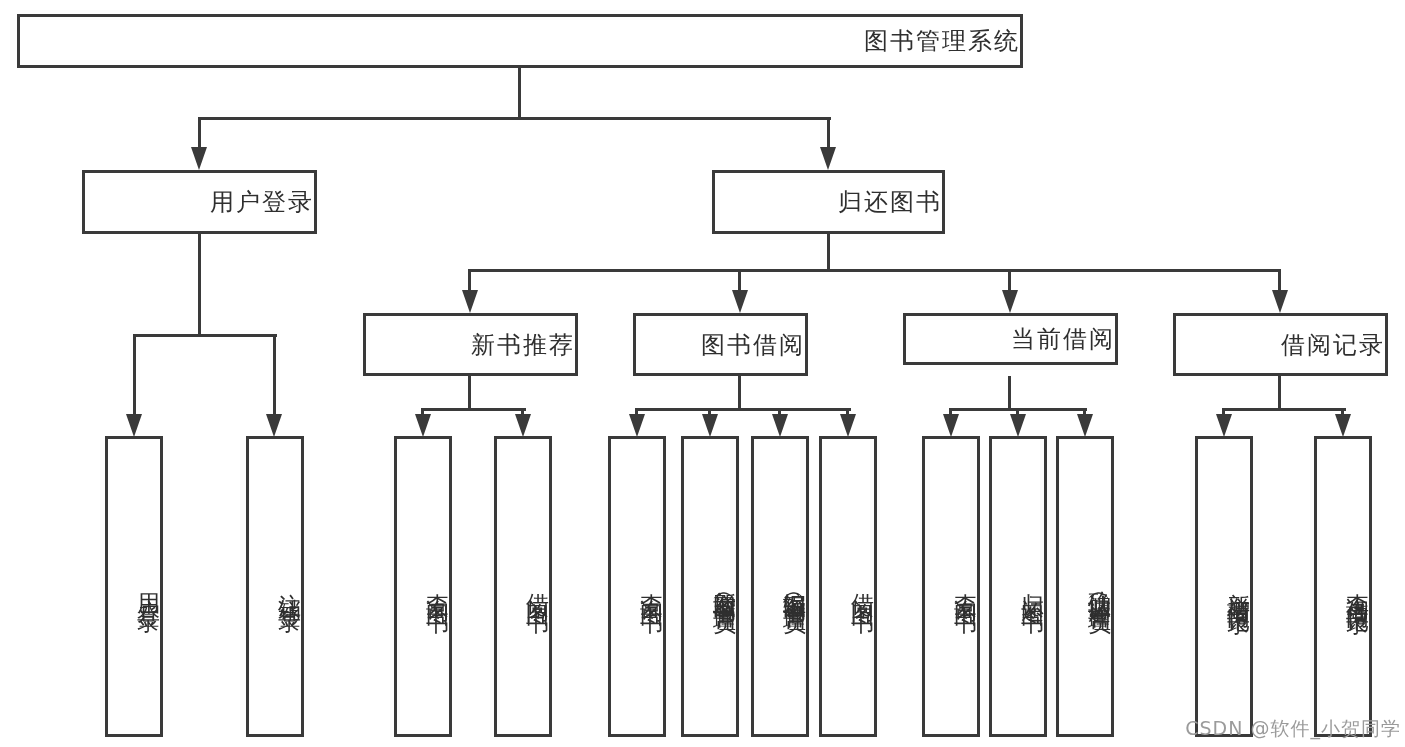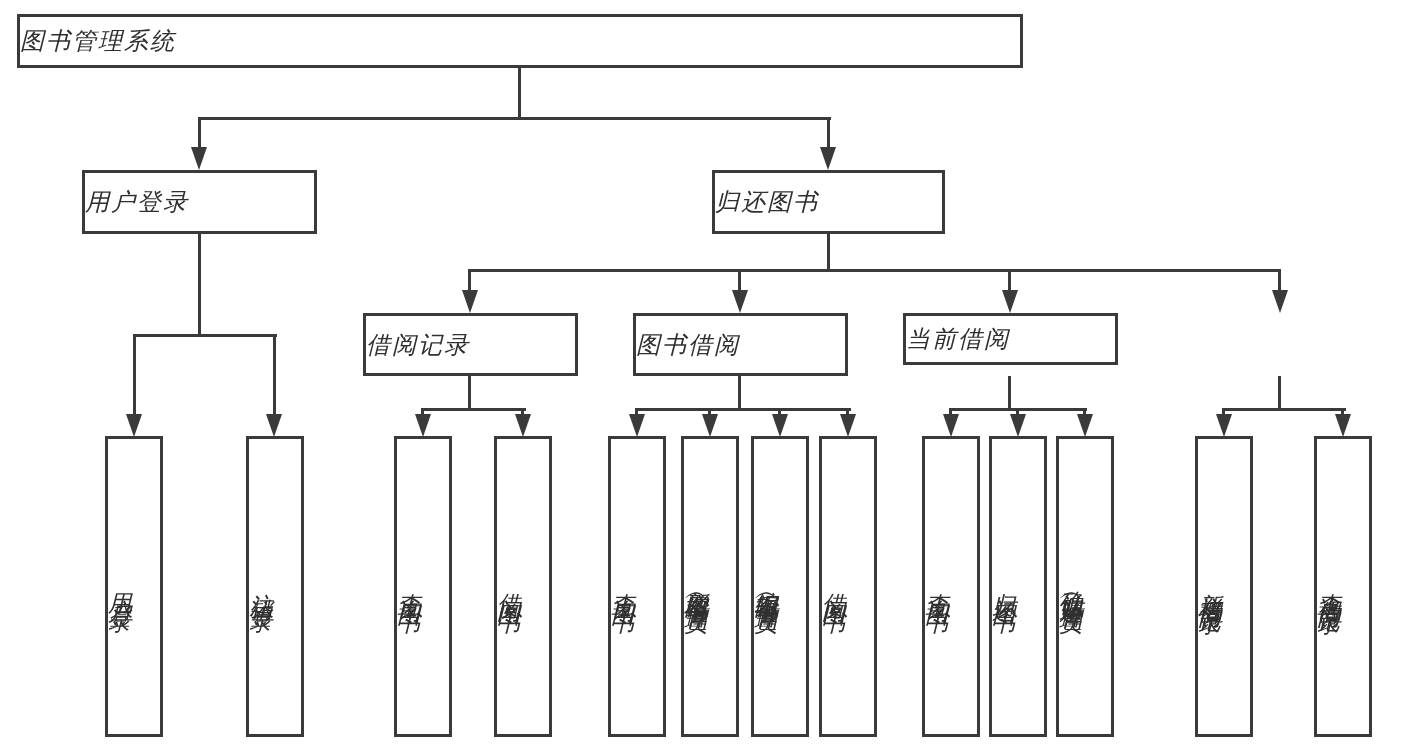--- a/index.html
+++ b/index.html
@@ -4,24 +4,23 @@
 <style>
   :root { --line:#3a3a3a; --text:#2f2f2f; --wm:#9b9b9b; --bg:#ffffff; }
   html,body { margin:0; padding:0; background:var(--bg); }
   .canvas {
     position:relative; width:1405px; height:747px; background:var(--bg);
     font-family:"DejaVu Sans","Liberation Sans",sans-serif; overflow:hidden;
   }
   .box {
     position:absolute; box-sizing:border-box;
     border:3px solid var(--line); background:#fff;
-    display:flex; align-items:center; justify-content:flex-start;
+    display:flex; align-items:center; justify-content:flex-end;
     color:var(--text); font-size:24px; letter-spacing:2px; line-height:1;
     white-space:nowrap;
-    font-style:italic;
   }
   .leaf { font-size:23px; letter-spacing:0; white-space:normal; }
   .vtext {
     writing-mode:vertical-rl; text-orientation:mixed;
     letter-spacing:6px; line-height:1;
   }
   .hline { position:absolute; height:3px; background:var(--line); }
   .vline { position:absolute; width:3px;  background:var(--line); }
   .arrow {
     position:absolute; width:0; height:0;
@@ -68,27 +67,30 @@
   <div class="vline" style="left:468px;top:269px;height:22px"></div>
   <div class="arrow" style="left:462px;top:290px"></div>
   <div class="vline" style="left:738px;top:269px;height:22px"></div>
   <div class="arrow" style="left:732px;top:290px"></div>
   <div class="vline" style="left:1008px;top:269px;height:22px"></div>
   <div class="arrow" style="left:1002px;top:290px"></div>
   <div class="vline" style="left:1278px;top:269px;height:22px"></div>
   <div class="arrow" style="left:1272px;top:290px"></div>
 
   <div class="box" style="left:363px;top:313px;width:215px;height:63px">
-    <span>借阅记录</span>
+    <span>新书推荐</span>
   </div>
-  <div class="box" style="left:633px;top:313px;width:215px;height:63px">
+  <div class="box" style="left:633px;top:313px;width:175px;height:63px">
     <span>图书借阅</span>
   </div>
   <div class="box" style="left:903px;top:313px;width:215px;height:52px">
     <span>当前借阅</span>
+  </div>
+  <div class="box" style="left:1173px;top:313px;width:215px;height:63px">
+    <span>借阅记录</span>
   </div>
 
   <div class="vline" style="left:468px;top:376px;height:34px"></div>
   <div class="vline" style="left:738px;top:376px;height:34px"></div>
   <div class="vline" style="left:1008px;top:376px;height:34px"></div>
   <div class="vline" style="left:1278px;top:376px;height:34px"></div>
 
   <div class="hline" style="left:421px;top:408px;width:105px"></div>
   <div class="hline" style="left:635px;top:408px;width:216px"></div>
   <div class="hline" style="left:949px;top:408px;width:138px"></div>
@@ -157,14 +159,15 @@
     <span class="vtext" style="letter-spacing:3px">确认归还（管理员）</span>
   </div>
 
   <div class="box leaf" style="left:1195px;top:436px;width:58px;height:301px">
     <span class="vtext" style="letter-spacing:4px">新增借阅记录</span>
   </div>
   <div class="box leaf" style="left:1314px;top:436px;width:58px;height:301px">
     <span class="vtext" style="letter-spacing:4px">查询借阅记录</span>
   </div>
 
+  <div class="watermark">CSDN @软件_小贺同学</div>
 
 </div>
 
 </body></html>

